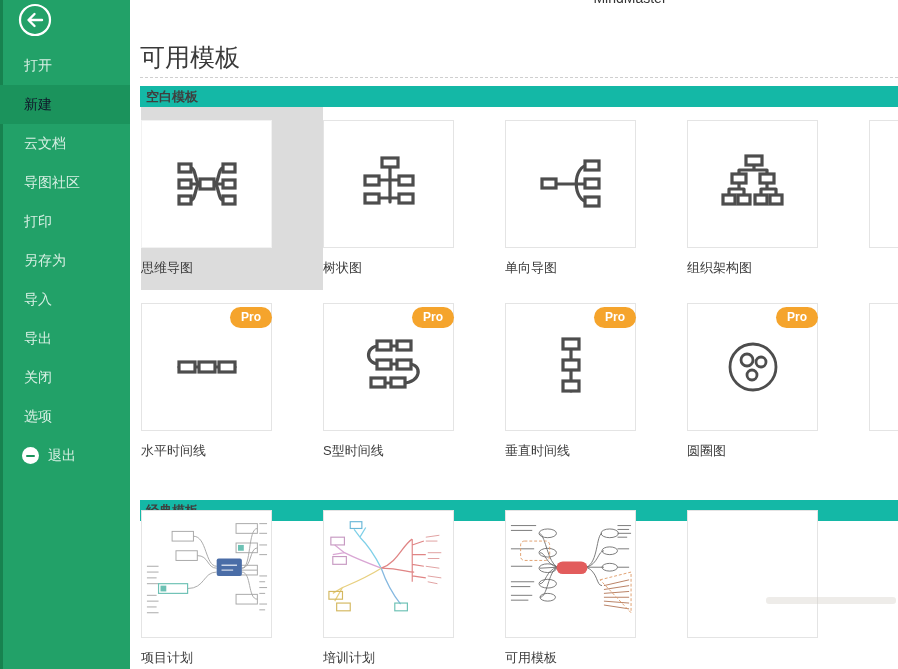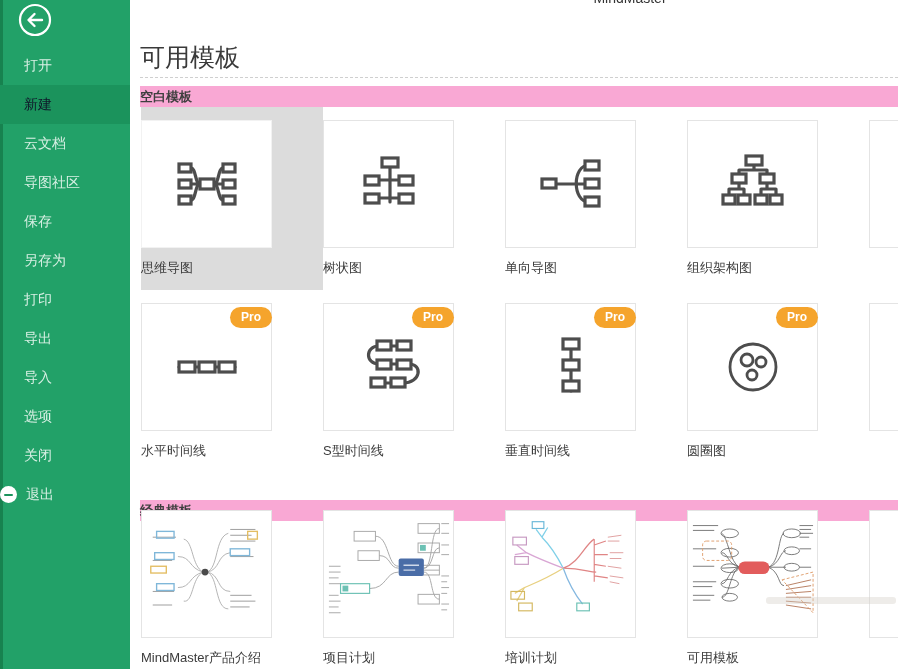--- a/index.html
+++ b/index.html
@@ -7,31 +7,31 @@
   body { font-family:"Liberation Sans","DejaVu Sans",sans-serif; background:#fff; }
   #app { position:relative; width:898px; height:669px; overflow:hidden; background:#fff; }
 
   
   .sidebar { position:absolute; left:0; top:0; width:130px; height:669px; background:#22a168; }
   .sidebar::before { content:""; position:absolute; left:0; top:0; width:3px; height:669px; background:#17824f; }
   .back-btn { position:absolute; left:18px; top:3px; width:34px; height:34px; cursor:pointer; }
   .menu { position:absolute; top:46px; left:0; width:130px; }
   .menu-item { height:39px; line-height:39px; padding-left:24px; font-size:14px; color:#d9f0e5; cursor:pointer; }
   .menu-item.selected { background:#1b935c; color:#0f172a; }
-  .exit-item { display:flex; align-items:center; height:39px; font-size:14px; color:#d9f0e5; cursor:pointer; }
+  .exit-item { display:flex; align-items:center; height:39px; padding-left:22px; font-size:14px; color:#d9f0e5; cursor:pointer; }
   .exit-icon { width:17px; height:17px; border-radius:50%; background:#ffffff; position:relative; margin-right:9px; flex:0 0 auto; }
   .exit-icon::after { content:""; position:absolute; left:4px; top:7.5px; width:9px; height:2.5px; background:#1b935c; border-radius:1px; }
 
   
   .win-title { position:absolute; top:-10px; left:558px; width:144px; height:18px; text-align:center; font-size:14px; color:#333; }
 
   
   .heading { position:absolute; left:140px; top:41px; font-size:25px; color:#3a3a3a; }
   .dash-sep { position:absolute; left:140px; top:77px; width:758px; border-top:1px dashed #cfcfcf; }
-  .sec-header { position:absolute; left:140px; width:758px; height:21px; background:#f9a8d4; font-size:13px; font-weight:bold; color:#3f3f3f; line-height:21px; }
+  .sec-header { position:absolute; left:140px; width:758px; height:21px; background:#14b8a6; font-size:13px; font-weight:bold; color:#3f3f3f; line-height:21px; padding-left:6px; }
   .sec1 { top:86px; } .sec2 { top:500px; }
 
   .row { position:absolute; left:141px; display:flex; }
   .row1 { top:107px; height:183px; }
   .row2 { top:295px; height:175px; }
   .row3 { top:499px; height:170px; }
   .cell { width:182px; display:flex; flex-direction:column; align-items:flex-start; cursor:pointer; }
   .row1 .cell { padding-top:13px; height:183px; }
   .row2 .cell { padding-top:8px; }
   .row3 .cell { padding-top:11px; }
@@ -61,27 +61,26 @@
       <svg width="34" height="34" viewBox="0 0 34 34">
         <circle cx="17" cy="17" r="15" stroke="#fff" stroke-width="2.2" fill="none"></circle>
         <path d="M24,17 L11,17 M16.5,11 L10.5,17 L16.5,23" stroke="#fff" stroke-width="2.4" fill="none" stroke-linecap="round" stroke-linejoin="round"></path>
       </svg>
     </div>
     <div class="menu">
       <div class="menu-item">打开</div>
       <div class="menu-item selected">新建</div>
       <div class="menu-item">云文档</div>
       <div class="menu-item">导图社区</div>
-      <div class="menu-item">保存</div>
+      <div class="menu-item">打印</div>
       <div class="menu-item">另存为</div>
-      <div class="menu-item">打印</div>
+      <div class="menu-item">导入</div>
       <div class="menu-item">导出</div>
-      <div class="menu-item">导入</div>
+      <div class="menu-item">关闭</div>
       <div class="menu-item">选项</div>
-      <div class="menu-item">关闭</div>
       <div class="exit-item">
         <span class="exit-icon"></span>
         <span>退出</span>
       </div>
     </div>
   </div>
 
   <div class="heading">可用模板</div>
   <div class="dash-sep"></div>
 
@@ -203,46 +202,20 @@
     <div class="cell">
       <div class="card">
         
       </div>
     </div>
   </div>
 
   <div class="sec-header sec2">经典模板</div>
 
   <div class="row row3">
-    <div class="cell">
-      <div class="card">
-        <svg class="thumb" viewBox="0 0 131 128" fill="none">
-          <g stroke="#b3b3b3" stroke-width="1">
-            <path d="M66,62 C78,58 74,26 88,22 M66,62 C80,60 76,44 90,42 M66,62 C80,64 76,82 90,82 M66,62 C78,66 74,100 88,100"></path>
-            <path d="M62,62 C50,56 52,30 42,28 M62,62 C47,58 50,46 36,46 M62,62 C47,66 50,78 36,78 M62,62 C50,68 52,94 42,92"></path>
-          </g>
-          <g stroke="#9c9c9c" stroke-width="1">
-            <path d="M90,18 L116,18 M90,24 L112,24 M90,30 L116,30 M90,46 L114,46 M90,86 L112,86 M90,92 L116,92 M90,98 L110,98"></path>
-            <path d="M10,26 L34,26 M10,50 L30,50 M10,82 L32,82 M10,96 L30,96"></path>
-          </g>
-          <g stroke="#7fb7d9" stroke-width="1.4">
-            <rect x="14" y="20" width="18" height="7"></rect>
-              <rect x="12" y="42" width="20" height="7"></rect>
-              <rect x="14" y="74" width="18" height="7"></rect>
-            <rect x="90" y="38" width="20" height="7"></rect>
-          </g>
-          <g stroke="#e3bd62" stroke-width="1.4">
-            <rect x="8" y="56" width="16" height="7"></rect>
-              <rect x="108" y="20" width="10" height="8"></rect>
-          </g>
-          <circle cx="64" cy="62" r="3.5" fill="#4a4a4a"></circle>
-        </svg>
-      </div>
-      <div class="tname">MindMaster产品介绍</div>
-    </div>
     <div class="cell">
       <div class="card">
         <svg class="thumb" viewBox="0 0 131 128" fill="none">
           <g stroke="#a8a8a8" stroke-width="1">
             <path d="M52,25 C66,25 64,56 76,56 M56,45 C68,45 66,58 76,58 M46,79 C64,79 62,62 76,62 M102,58 C112,58 108,17 118,17 M102,58 C112,58 110,37 118,37 M102,60 L118,60 M102,62 C112,62 108,90 118,90"></path>
             <path d="M4,56 L16,56 M4,62 L16,62 M4,68 L14,68 M4,74 L16,74 M4,86 L14,86 M4,92 L16,92 M4,98 L14,98 M4,104 L16,104"></path>
             <path d="M120,12 L128,12 M120,22 L128,22 M120,34 L128,34 M120,44 L128,44 M120,66 L128,66 M120,72 L126,72 M120,78 L128,78 M120,84 L126,84 M120,95 L128,95 M120,101 L126,101"></path>
             <rect x="30" y="20" width="22" height="10"></rect>
               <rect x="34" y="40" width="22" height="10"></rect>
             <rect x="96" y="12" width="22" height="10"></rect>

